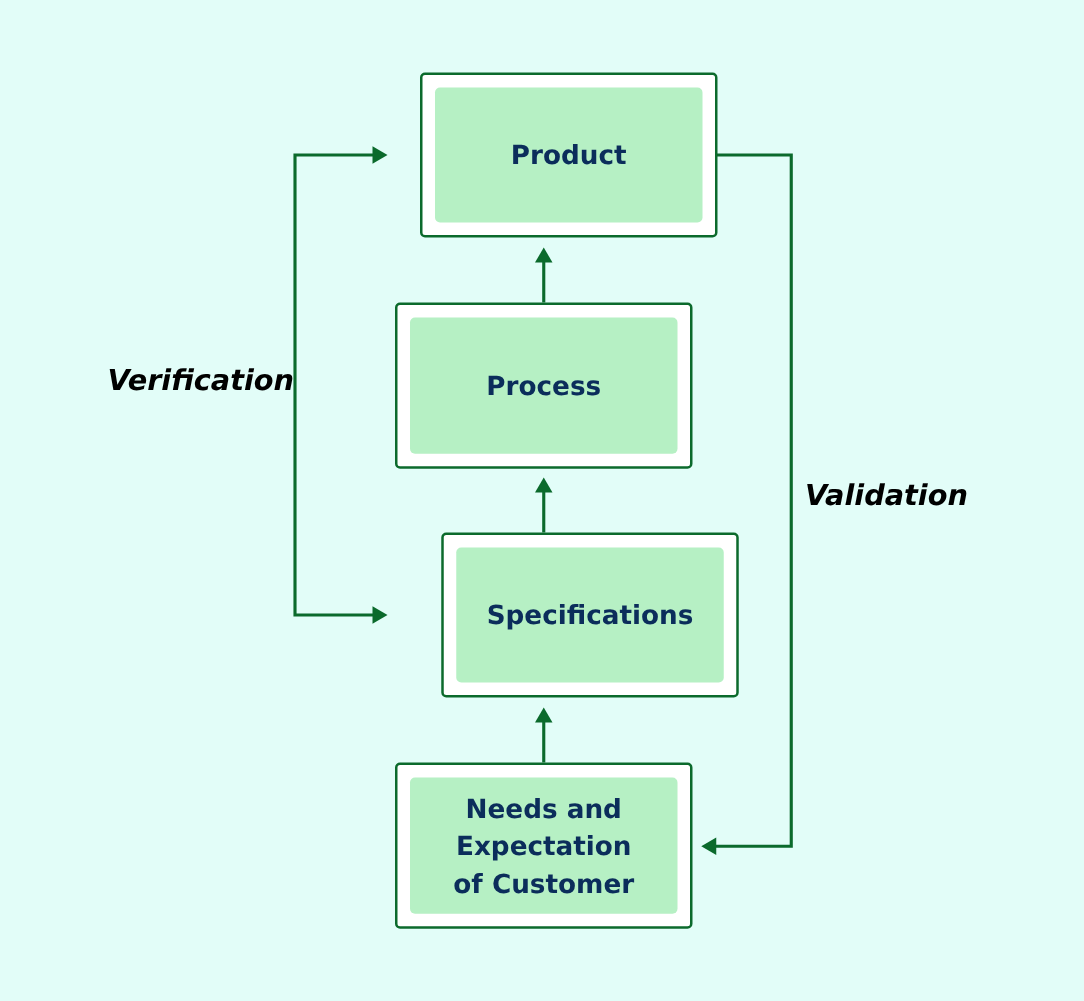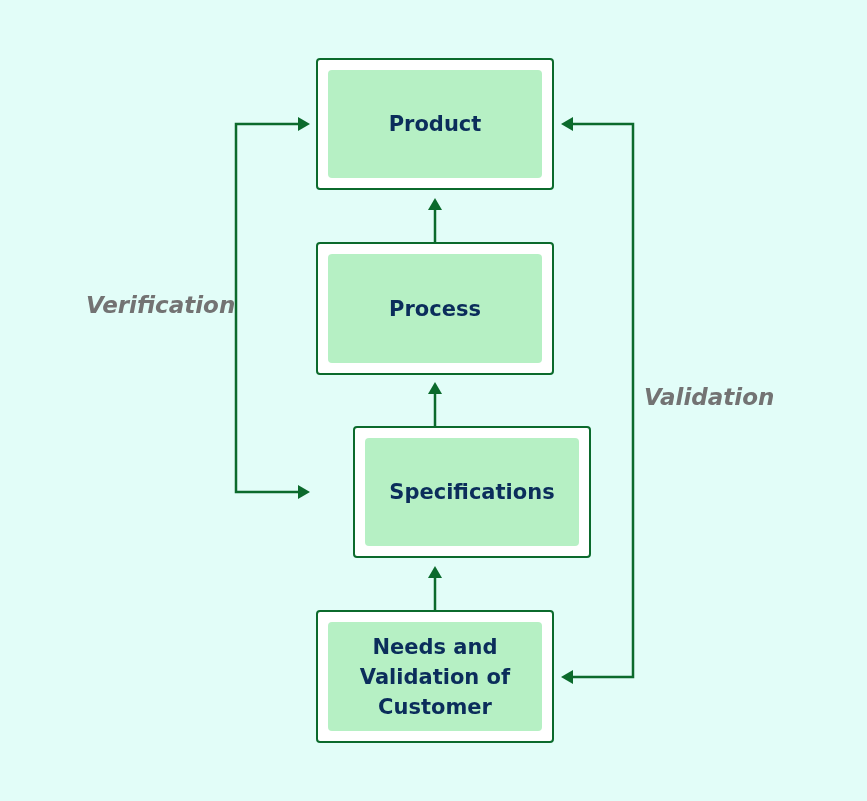--- a/index.html
+++ b/index.html
@@ -26,28 +26,28 @@
       border-radius: 4px;
       display: flex;
       align-items: center;
       justify-content: center;
       text-align: center;
       color: #0b2d5b;
       font-weight: bold;
       font-size: 21px;
       line-height: 30px;
     }
-    #box-product { top: 58px; height: 128px; }
+    #box-product { top: 58px; height: 128px; margin-left: 20px; }
     #box-process { top: 242px; height: 129px; }
     #box-specs { top: 426px; height: 128px; margin-left: 37px; }
     #box-needs { top: 610px; height: 129px; }
     #box-needs .inner { font-size: 21px; line-height: 30px; }
     .label {
       position: absolute;
-      color: #737373;
+      color: #000000;
       font-weight: bold;
       font-style: italic;
       font-size: 23px;
     }
     #label-verification { left: 86px; top: 292px; }
     #label-validation { left: 644px; top: 384px; font-style: italic; }
     svg#connectors { position: absolute; left: 0; top: 0; }
   </style>
 </head>
 <body>
@@ -91,17 +91,17 @@
 
 <div class="box" id="box-process">
   <div class="inner">Process</div>
 </div>
 
 <div class="box" id="box-specs">
   <div class="inner">Specifications</div>
 </div>
 
 <div class="box" id="box-needs">
-  <div class="inner" style="padding: 0 22px;">Needs and Validation of Customer</div>
+  <div class="inner" style="padding: 0 22px;">Needs and Expectation of Customer</div>
 </div>
 
 <div class="label" id="label-verification">Verification</div>
 <div class="label" id="label-validation">Validation</div>
 
 </body></html>

